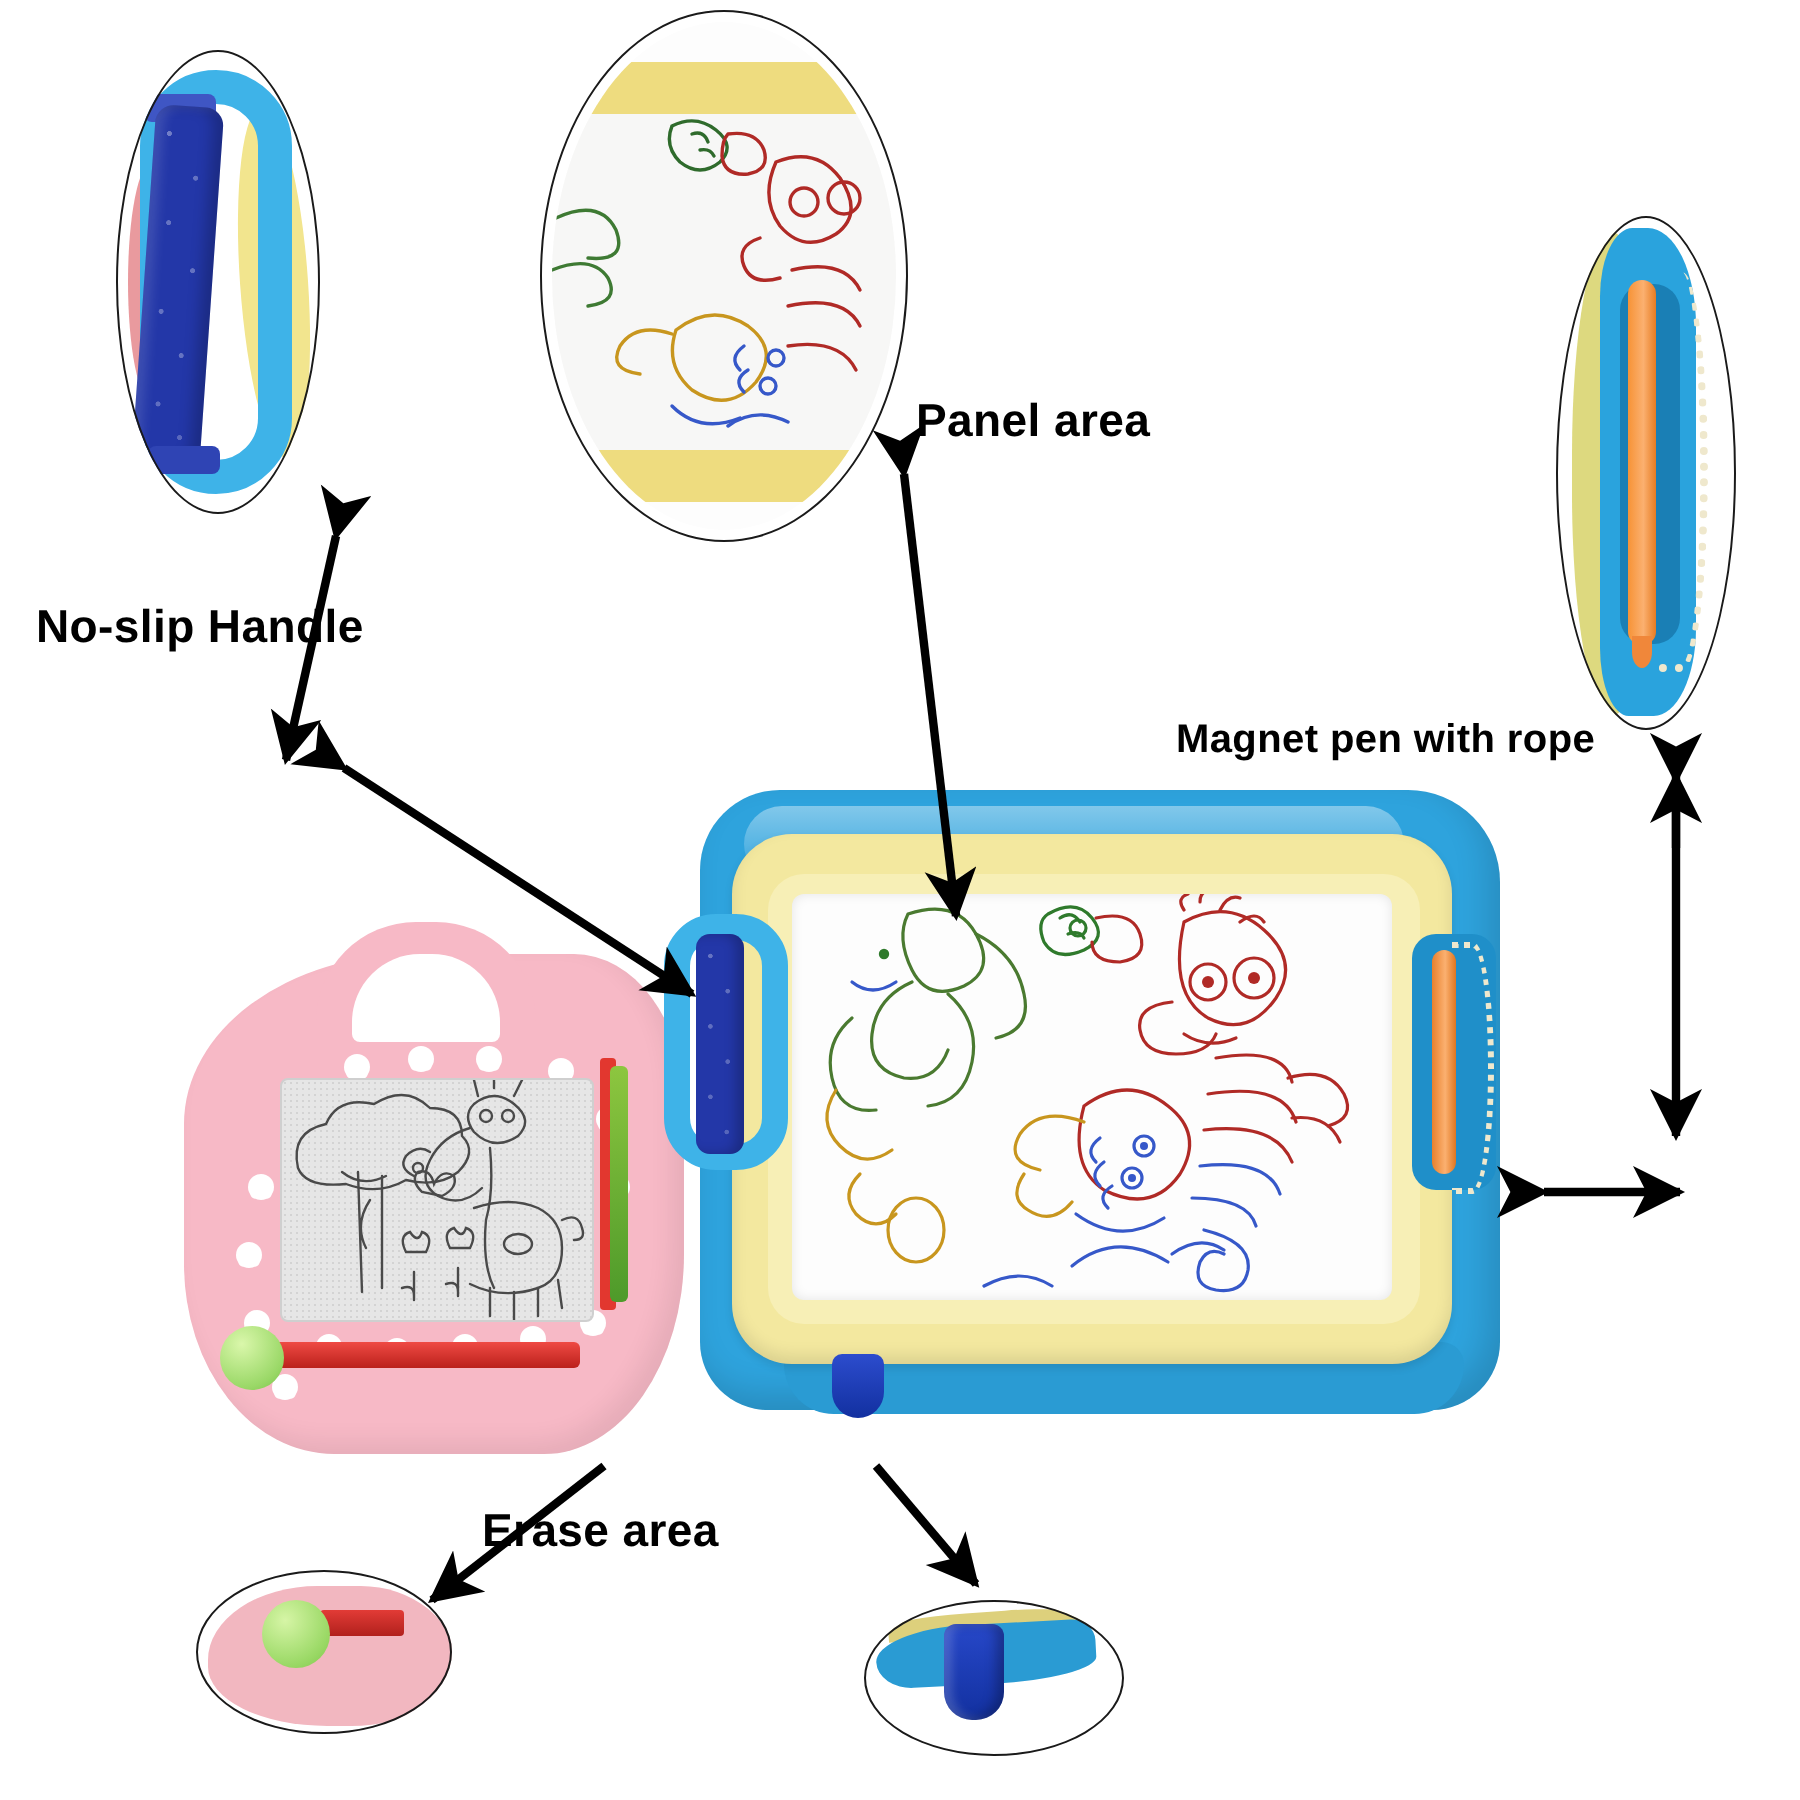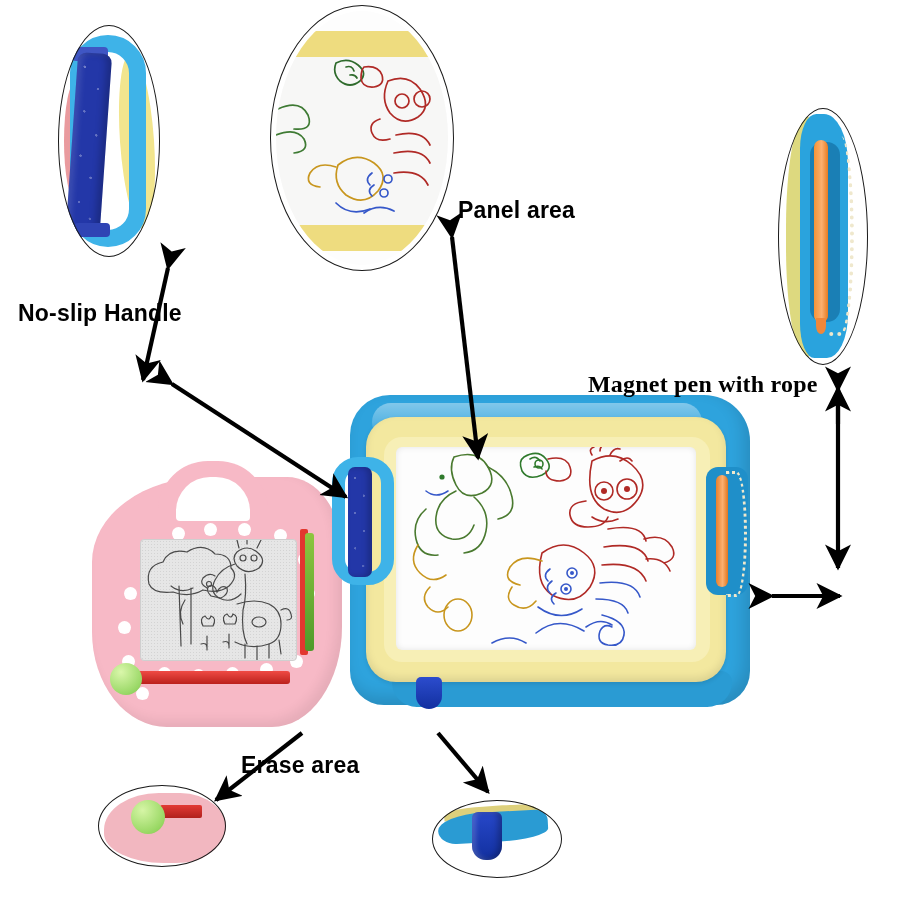--- a/index.html
+++ b/index.html
@@ -15,21 +15,21 @@
   .label{
     position:absolute;
     font-weight:bold;
     color:#000000;
     white-space:nowrap;
     letter-spacing:.2px;
     line-height:1;
   }
   #lbl-handle{left:18px;top:258px;font-size:23px;margin-top:44px;}
   #lbl-panel{left:458px;top:199px;font-size:23px;}
-  #lbl-magnet{left:588px;top:372px;font-size:24px;font-family:Liberation Serif, serif;}
+  #lbl-magnet{left:588px;top:360px;font-size:20px;}
   #lbl-erase{left:241px;top:754px;font-size:23px;}
 
   
   .ellipse{
     position:absolute;border:1.6px solid #1a1a1a;border-radius:50%;
     background:transparent;box-sizing:border-box;overflow:hidden;
   }
   .ellipse-clip{position:absolute;border-radius:50%;overflow:hidden;}
 
   

